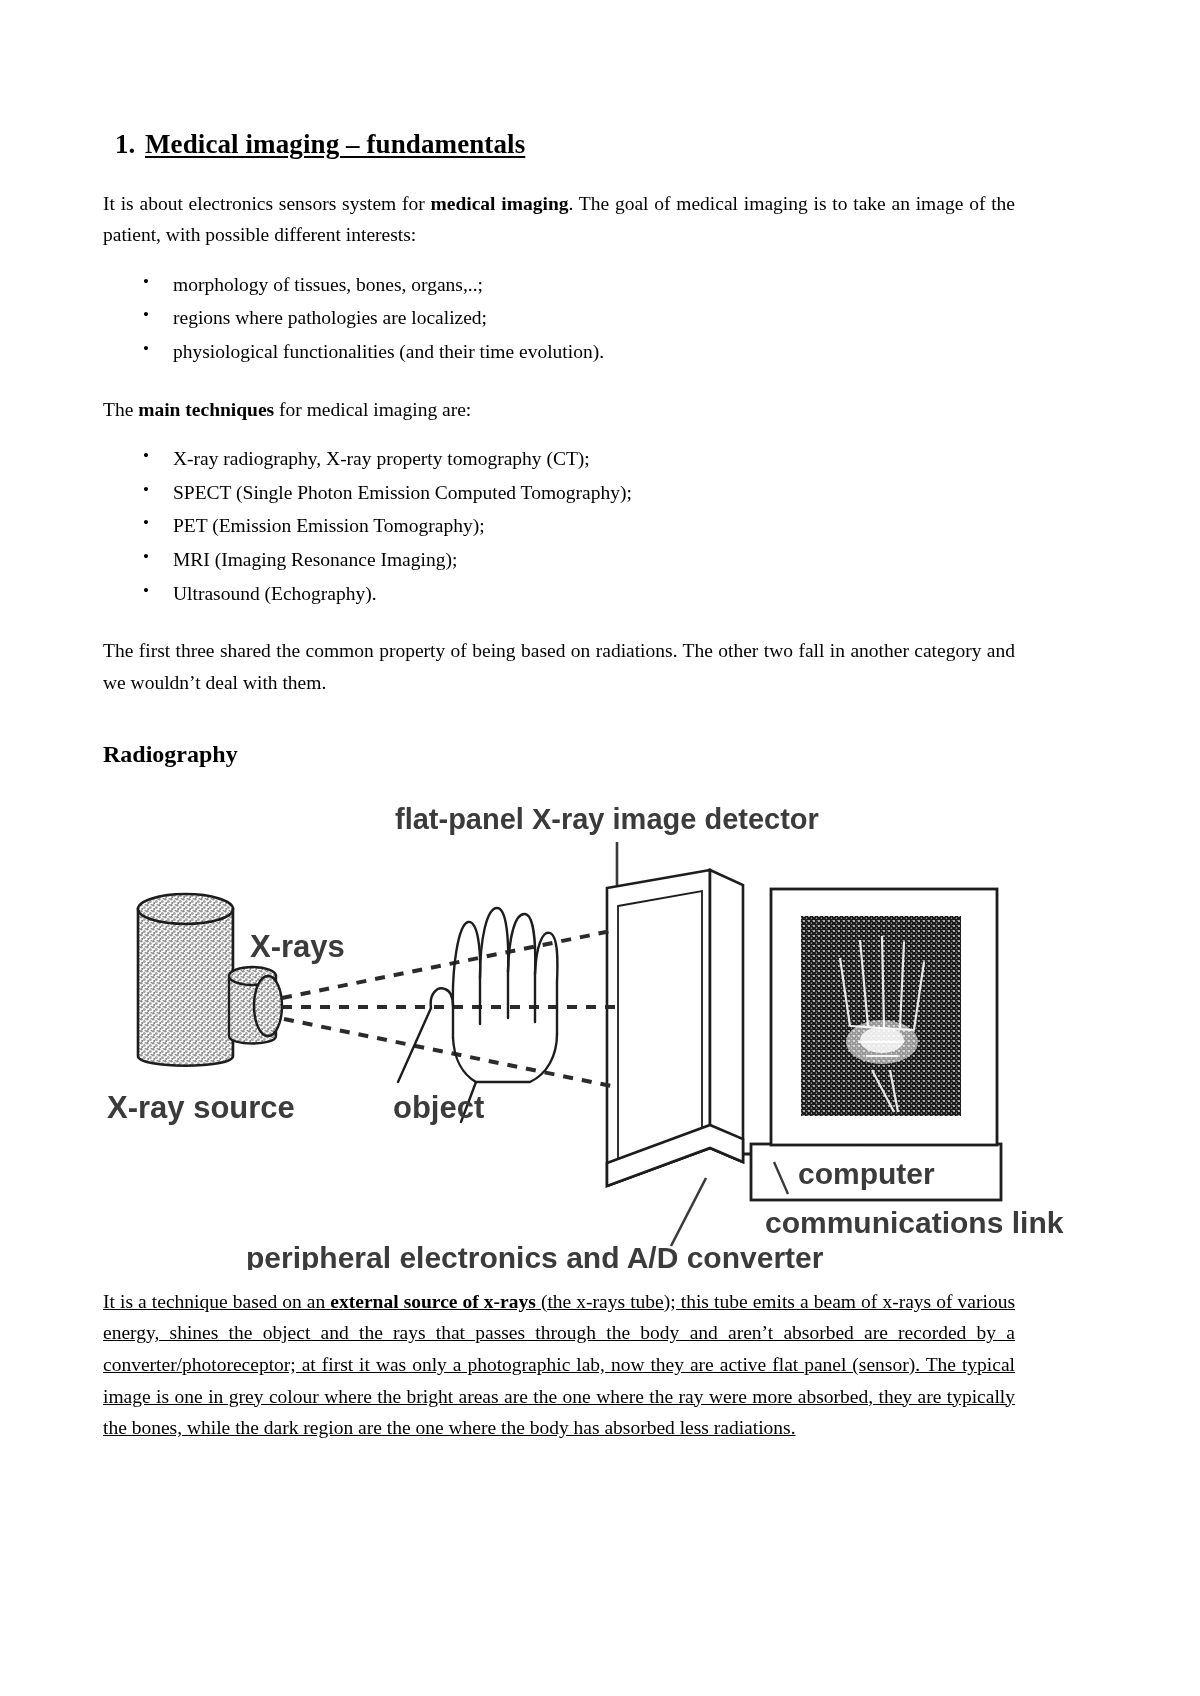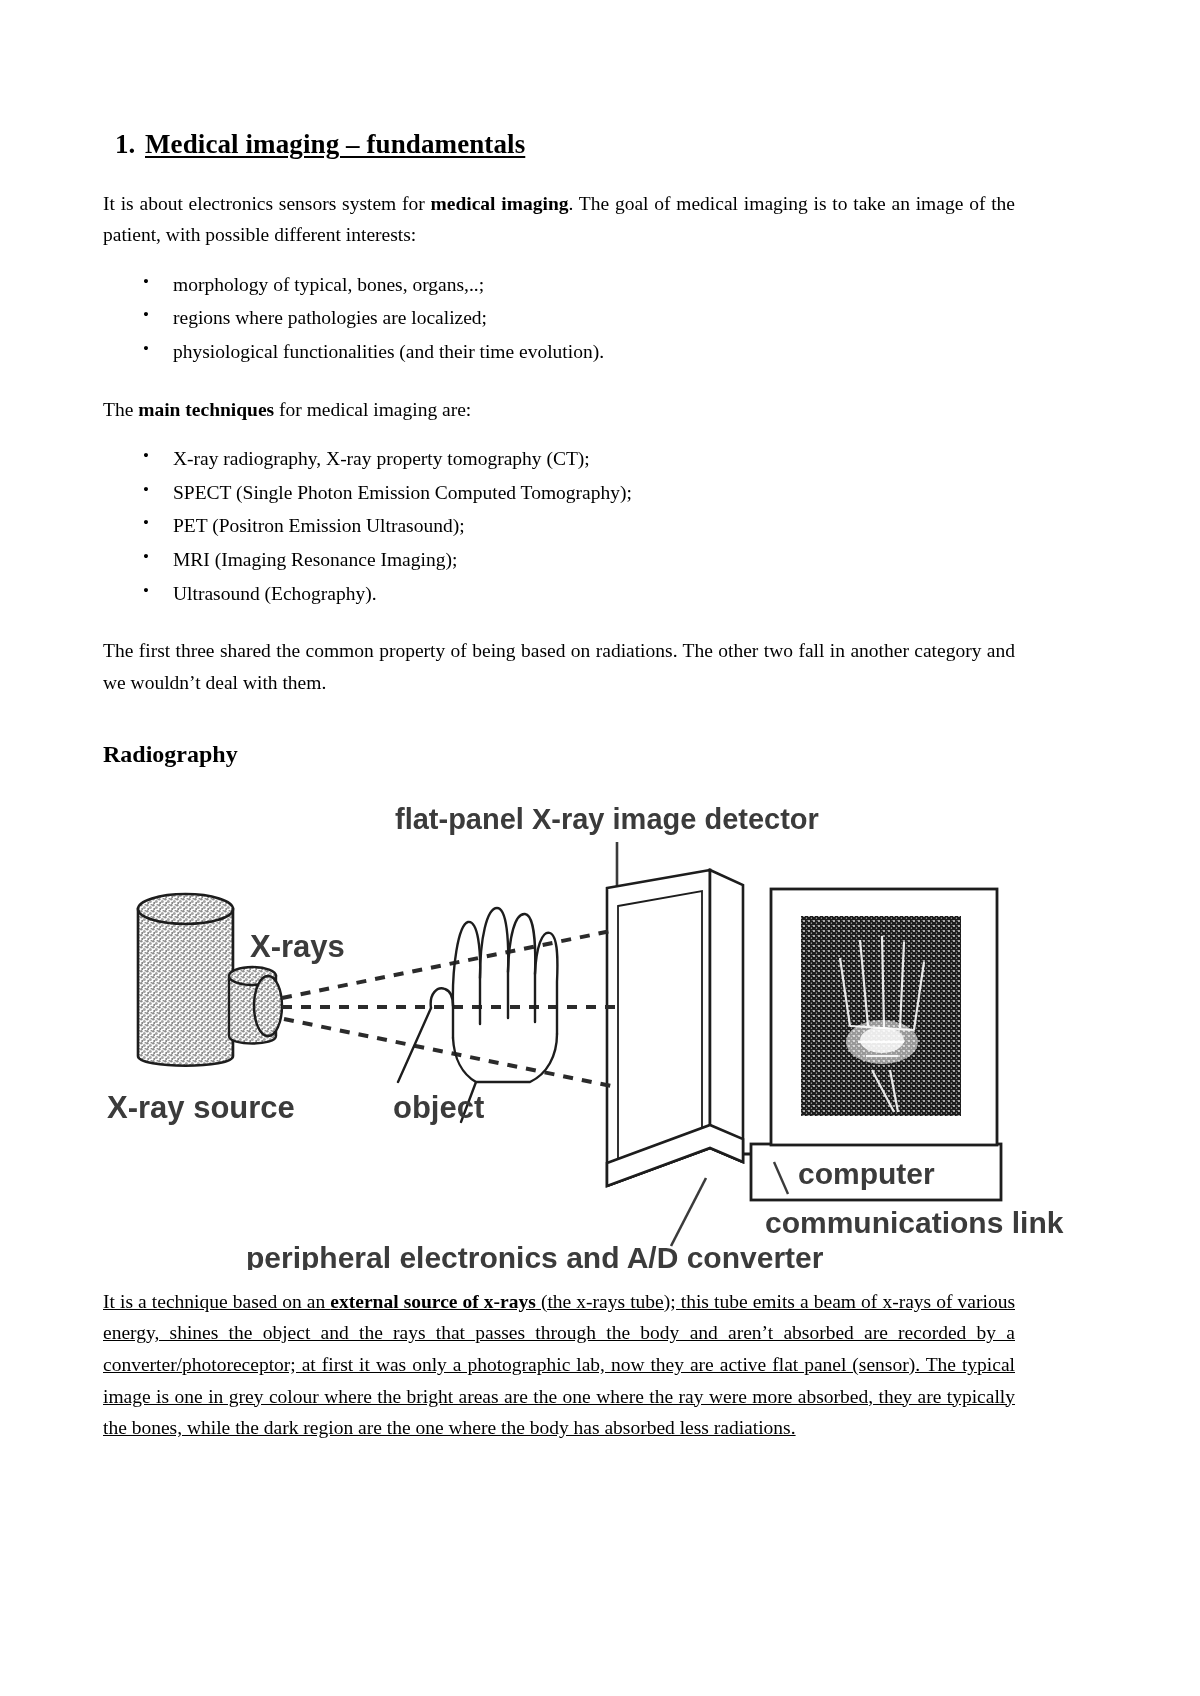--- a/index.html
+++ b/index.html
@@ -97,31 +97,31 @@
 
 <div class="page">
 
   <h1 class="doc-title">
     <span class="numpart">1.</span><span class="underlined">Medical imaging – fundamentals</span>
   </h1>
 
   <p class="body-text"><span>It is about electronics sensors system for </span><b>medical imaging</b><span>. The goal of medical imaging is to take an image of the patient, with possible different interests:</span></p>
 
   <ul class="doc-list">
-    <li>morphology of typical, bones, organs,..;</li>
+    <li>morphology of tissues, bones, organs,..;</li>
     <li>regions where pathologies are localized;</li>
     <li>physiological functionalities (and their time evolution).</li>
   </ul>
 
   <p class="body-text"><span>The </span><b>main techniques</b><span> for medical imaging are:</span></p>
 
   <ul class="doc-list">
     <li>X-ray radiography, X-ray property tomography (CT);</li>
     <li>SPECT (Single Photon Emission Computed Tomography);</li>
-    <li>PET (Positron Emission Ultrasound);</li>
+    <li>PET (Emission Emission Tomography);</li>
     <li>MRI (Imaging Resonance Imaging);</li>
     <li>Ultrasound (Echography).</li>
   </ul>
 
   <p class="body-text">The first three shared the common property of being based on radiations. The other two fall in another category and we wouldn’t deal with them.</p>
 
   <h2 class="sub-head">Radiography</h2>
 
   <div class="figure">
     <svg width="1012" height="480" viewBox="0 0 1012 480" xmlns="http://www.w3.org/2000/svg">

